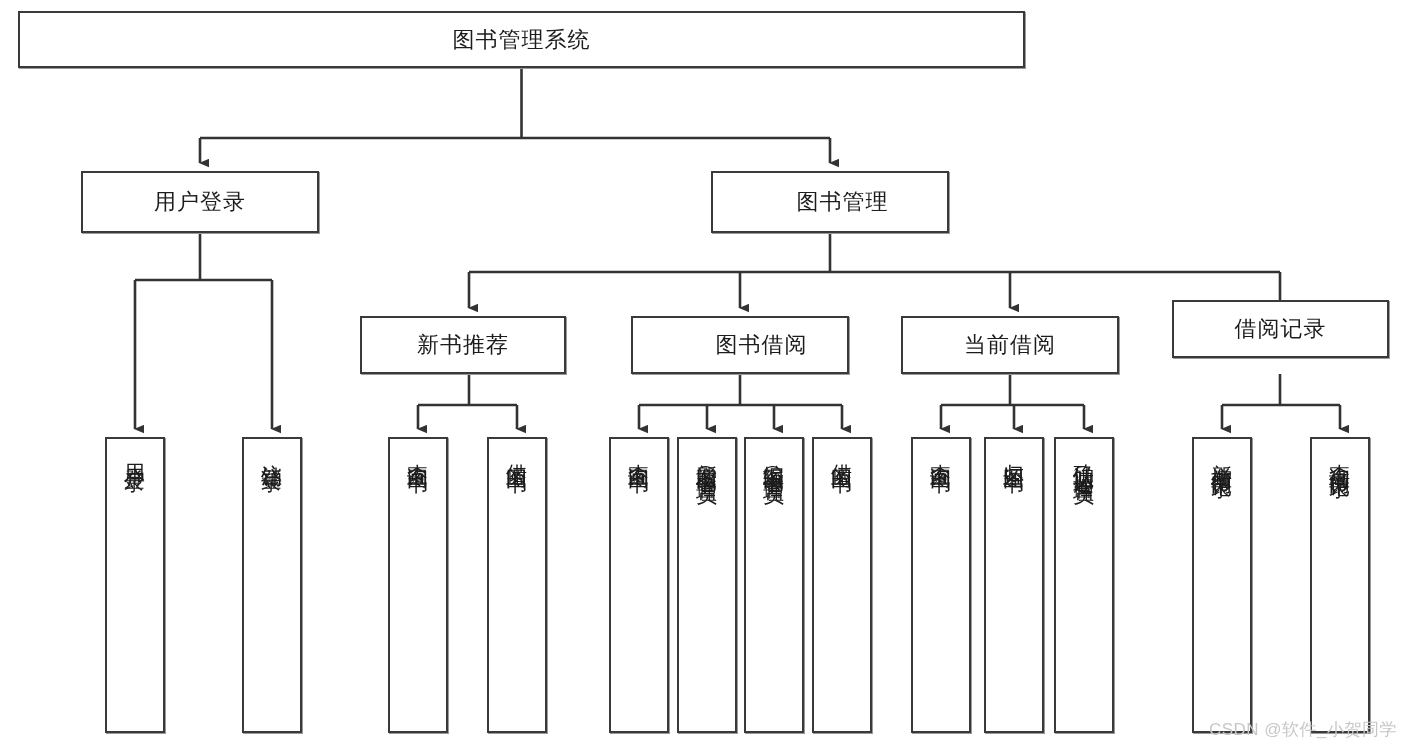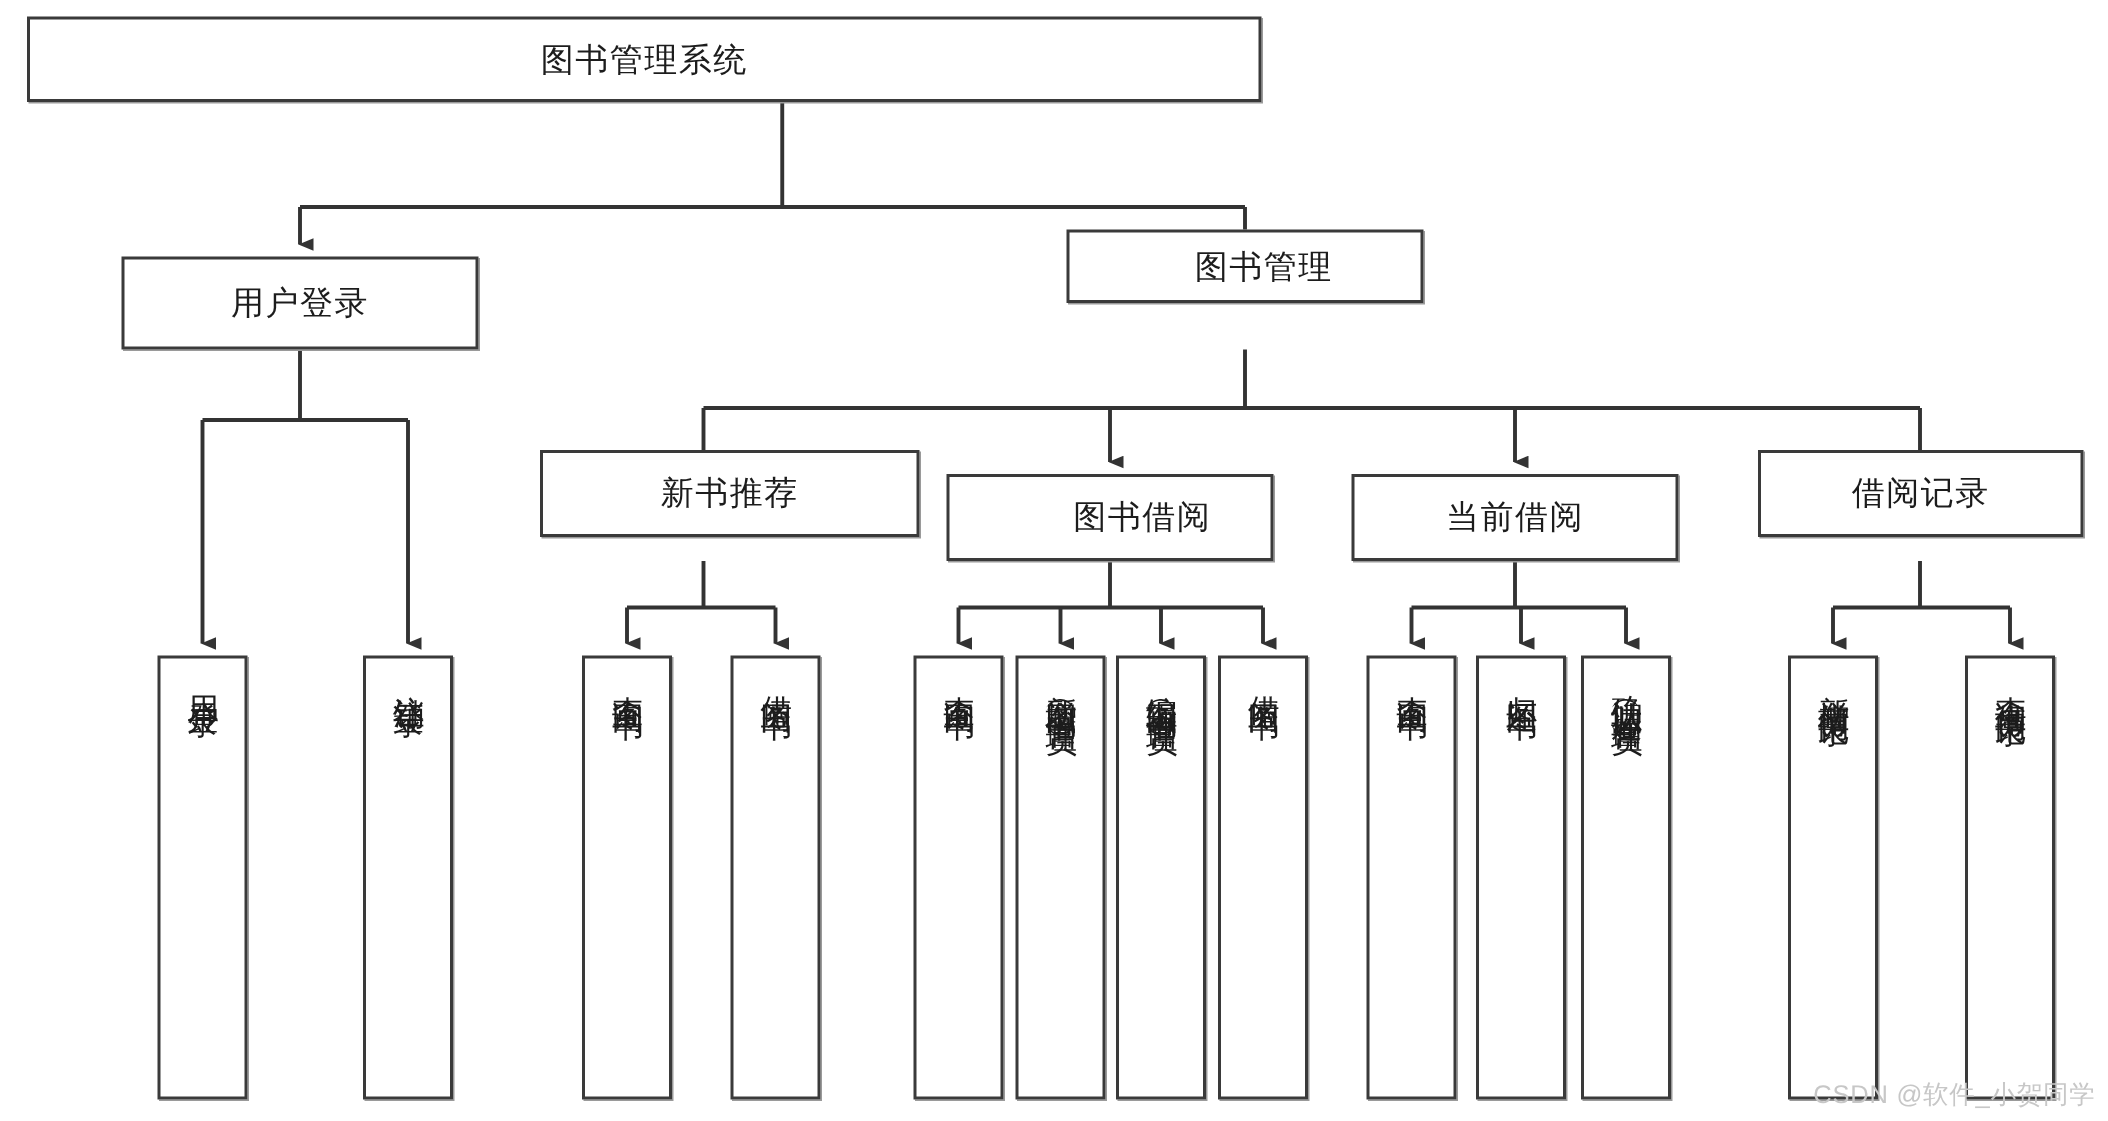--- a/index.html
+++ b/index.html
@@ -122,32 +122,32 @@
       <path d="M 1014 405 L 1014 429" marker-end="url(#arrowhead)"></path>
       <path d="M 1084 405 L 1084 429" marker-end="url(#arrowhead)"></path>
 
       <path d="M 1280 374 L 1280 405"></path>
       <path d="M 1222 405 L 1340 405"></path>
       <path d="M 1222 405 L 1222 429" marker-end="url(#arrowhead)"></path>
       <path d="M 1340 405 L 1340 429" marker-end="url(#arrowhead)"></path>
     </g>
   </svg>
 
-  <div class="node" id="n-root" style="left: 18px; top: 11px; width: 823px; height: 57px;">
+  <div class="node" id="n-root" style="left: 18px; top: 11px; width: 1007px; height: 57px;">
     <span class="label">图书管理系统</span>
   </div>
 
   <div class="node" id="n-l2-0" style="left: 81px; top: 171px; width: 238px; height: 62px;">
     <span class="label">用户登录</span>
   </div>
-  <div class="node" id="n-l2-1" style="left: 711px; top: 153px; width: 238px; height: 49px; padding-left: 25px;">
+  <div class="node" id="n-l2-1" style="left: 711px; top: 171px; width: 238px; height: 62px; padding-left: 25px;">
     <span class="label">图书管理</span>
   </div>
 
-  <div class="node" id="n-l3-0" style="left: 360px; top: 300px; width: 253px; height: 58px;">
+  <div class="node" id="n-l3-0" style="left: 360px; top: 316px; width: 206px; height: 58px;">
     <span class="label">新书推荐</span>
   </div>
   <div class="node" id="n-l3-1" style="left: 631px; top: 316px; width: 218px; height: 58px; padding-left: 43px;">
     <span class="label">图书借阅</span>
   </div>
   <div class="node" id="n-l3-2" style="left: 901px; top: 316px; width: 218px; height: 58px; text-align: center;">
     <span class="label">当前借阅</span>
   </div>
   <div class="node" id="n-l3-3" style="left: 1172px; top: 300px; width: 217px; height: 58px;">
     <span class="label">借阅记录</span>

